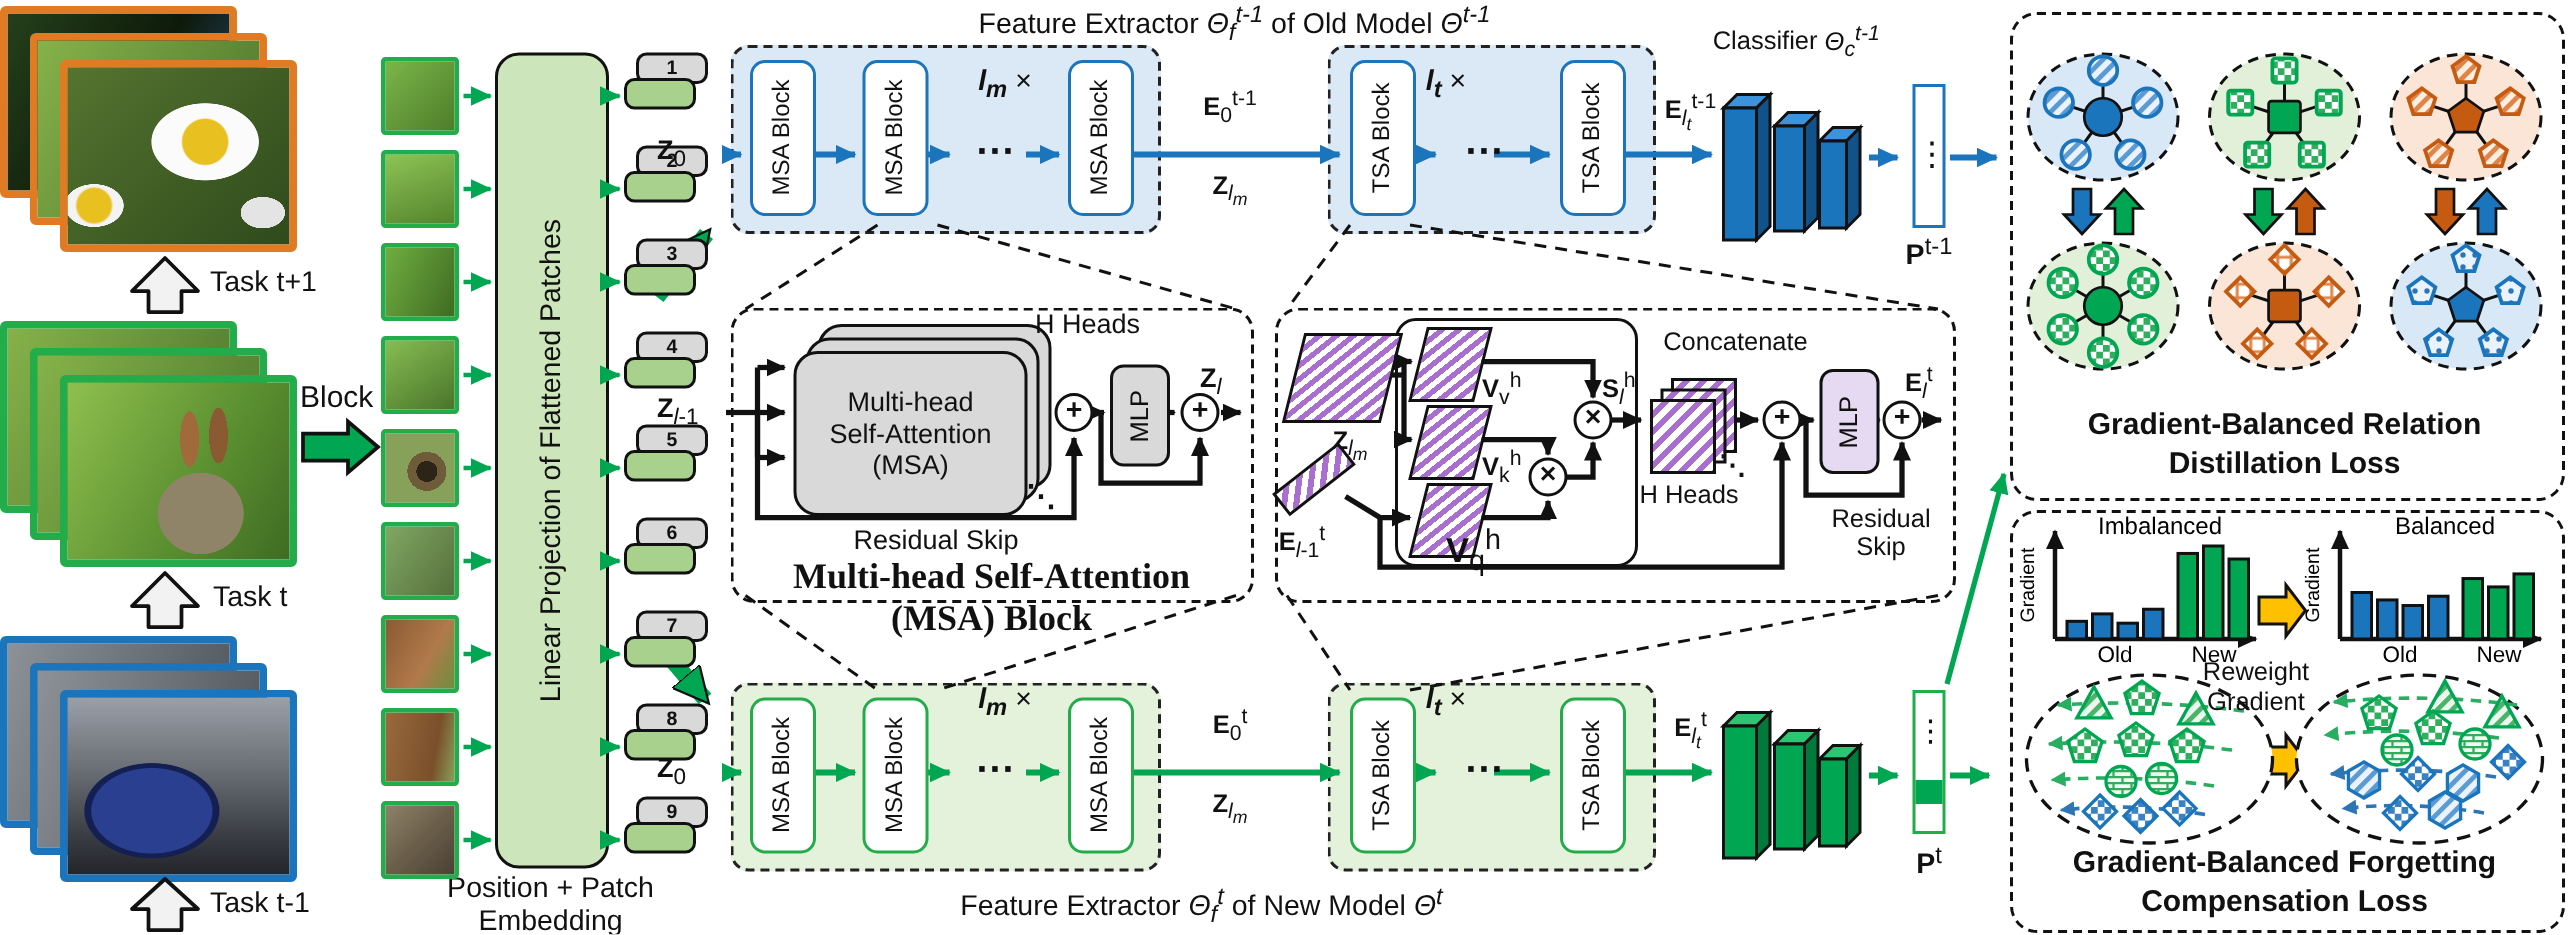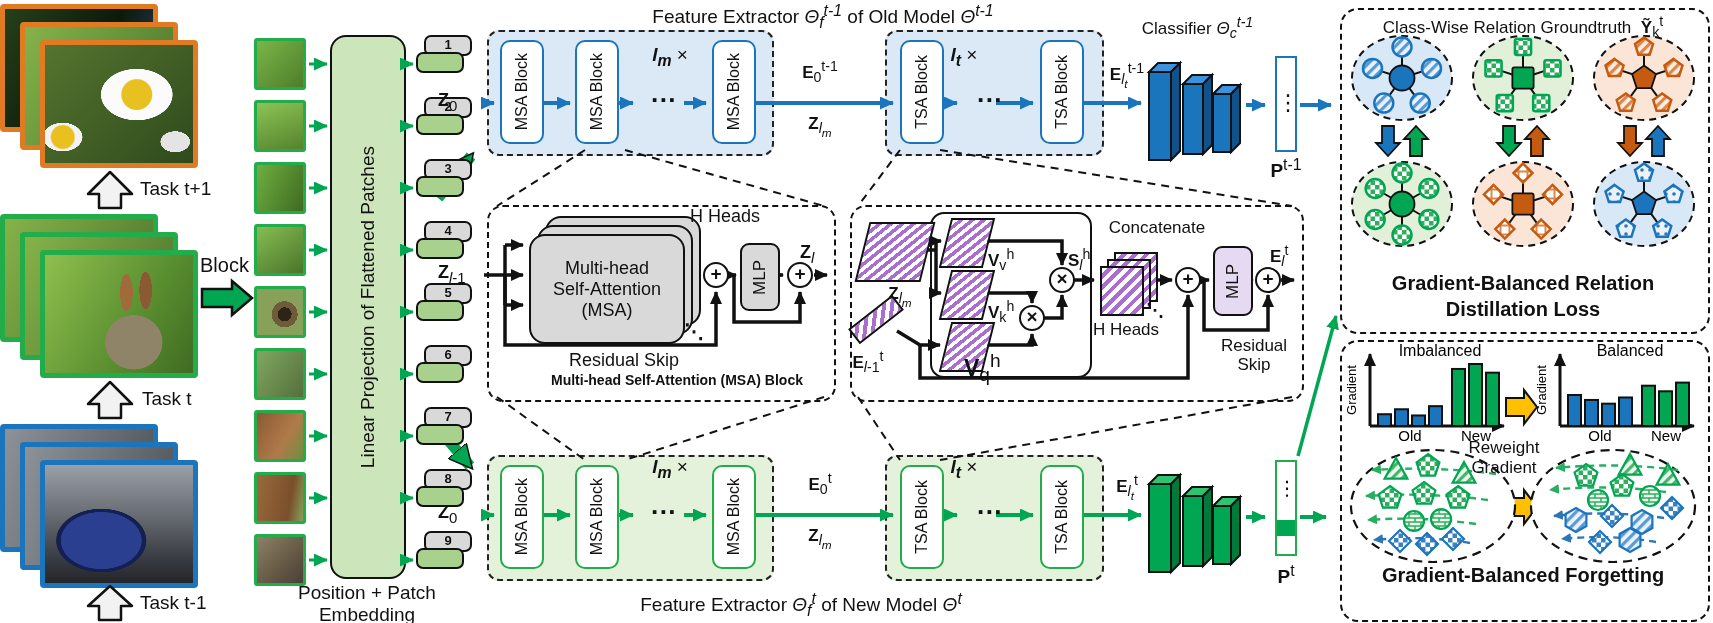--- a/index.html
+++ b/index.html
@@ -385,21 +385,21 @@
   </div>
   <div class="lbl" style="left:690px;top:206px;width:84px;font-size:18px;z-index:3;">H Heads</div>
   <div class="lbl bold" style="left:684px;top:320px;width:26px;font-size:20px;z-index:4;">⋱</div>
   <div class="op" style="left:703px;top:262px;">+</div>
   <div class="graybox mlp" style="left:740px;top:243px;width:36px;height:64px;border-radius:9px;z-index:3;">
       <span>MLP</span>
     </div>
   <div class="op" style="left:787px;top:262px;">+</div>
   <div class="lbl" style="left:800px;top:242px;width:36px;font-size:18px;z-index:3;"><b>Z</b><sub><i>l</i></sub></div>
   <div class="lbl center" style="left:544px;top:350px;width:160px;font-size:18px;z-index:3;">Residual Skip</div>
-  <div class="lbl center bold" style="left:508px;top:372px;width:338px;font-size:14px;z-index:3;">Multi-head Self-Attention (MSA) Block</div>
+  <div class="lbl center bold" style="left:492px;top:372px;width:338px;font-size:24px;z-index:3;font-family:Liberation Serif, serif;">Multi-head Self-Attention (MSA) Block</div>
 
   <div class="hatch" style="position:absolute;left:862px;top:222px;width:62px;height:56px;transform:skewX(-14deg);z-index:3;"></div>
   <div class="lbl center" style="left:870px;top:284px;width:60px;font-size:17px;z-index:3;"><b>Z</b><sub><i>l<sub>m</sub></i></sub></div>
   <div class="hatch" style="position:absolute;left:848px;top:310px;width:52px;height:15px;transform:rotate(-38deg);z-index:3;"></div>
   <div class="lbl center" style="left:836px;top:348px;width:64px;font-size:17px;z-index:3;"><b>E</b><sub><i>l</i>-1</sub><sup>t</sup></div>
   <div class="hatch" style="position:absolute;left:945px;top:218px;width:40px;height:46px;transform:skewX(-14deg);z-index:3;"></div>
   <div class="hatch" style="position:absolute;left:945px;top:270px;width:40px;height:46px;transform:skewX(-14deg);z-index:3;"></div>
   <div class="hatch" style="position:absolute;left:945px;top:322px;width:40px;height:46px;transform:skewX(-14deg);z-index:3;"></div>
   <div class="lbl" style="left:988px;top:246px;width:38px;font-size:17px;z-index:3;"><b>V</b><sub>v</sub><sup>h</sup></div>
   <div class="lbl" style="left:988px;top:298px;width:38px;font-size:17px;z-index:3;"><b>V</b><sub>k</sub><sup>h</sup></div>
@@ -441,21 +441,20 @@
       <polygon points="85,46 94,37 94,95 85,104" fill="#007a3b" stroke="#111" stroke-width="2"></polygon>
       <rect x="67" y="46" width="18" height="58" fill="#00a651" stroke="#111" stroke-width="2"></rect>
     </svg>
   <div class="pcol pcol-green" style="left:1275px;top:460px;z-index:3;">
     <div style="font-size:20px;line-height:52px;">⋮</div>
     <div style="position:absolute;left:0;right:0;top:58px;height:16px;background:#00a651;"></div>
   </div>
   <div class="lbl center" style="left:1254px;top:562px;width:64px;font-size:19px;z-index:3;"><b>P</b><sup>t</sup></div>
   <div class="lbl center" style="left:536px;top:590px;width:530px;font-size:19px;z-index:3;">Feature Extractor <i>Θ<sub>f</sub><sup>t</sup></i> of New Model <i>Θ<sup>t</sup></i></div>
 
-  <div class="lbl center" style="left:1348px;top:13px;width:350px;font-size:17px;z-index:3;">Class-Wise Relation Groundtruth &nbsp;<b>Ỹ</b><sub>k</sub><sup>t</sup></div>
   <svg id="relSvg" width="366" height="322" style="left:1340px;top:8px;z-index:3;">
       <g transform="translate(8,24)">
         <ellipse cx="54" cy="46" rx="50" ry="42" fill="#d9e8f7" stroke="#111" stroke-width="2" stroke-dasharray="7 5"></ellipse>
         <line x1="54" y1="46" x2="54" y2="15" stroke="#111" stroke-width="2"></line>
         <line x1="54" y1="46" x2="83.48275200514976" y2="36.42047317437663" stroke="#111" stroke-width="2"></line>
         <line x1="54" y1="46" x2="72.22134282106667" y2="71.07952682562338" stroke="#111" stroke-width="2"></line>
         <line x1="54" y1="46" x2="35.77865717893334" y2="71.07952682562338" stroke="#111" stroke-width="2"></line>
         <line x1="54" y1="46" x2="24.517247994850237" y2="36.42047317437663" stroke="#111" stroke-width="2"></line>
         <circle cx="54" cy="15" r="9.5" fill="url(#stripeBlue)" stroke="#1b75bc" stroke-width="2.5"></circle>
         <circle cx="83.48275200514976" cy="36.42047317437663" r="9.5" fill="url(#stripeBlue)" stroke="#1b75bc" stroke-width="2.5"></circle>
@@ -605,13 +604,14 @@
       <polygon points="236.0,168.0 246.4,174.0 246.4,186.0 236.0,192.0 225.6,186.0 225.6,174.0" fill="url(#stripeBlue)" stroke="#1b75bc" stroke-width="2.2"></polygon>
       <polygon points="272.0,165.0 283.0,176.0 272.0,187.0 261.0,176.0" fill="url(#checkBlue)" stroke="#1b75bc" stroke-width="2.2"></polygon>
       <polygon points="302.0,170.0 312.4,176.0 312.4,188.0 302.0,194.0 291.6,188.0 291.6,176.0" fill="url(#stripeBlue)" stroke="#1b75bc" stroke-width="2.2"></polygon>
       <polygon points="332.0,157.0 343.0,168.0 332.0,179.0 321.0,168.0" fill="url(#checkBlue)" stroke="#1b75bc" stroke-width="2.2"></polygon>
       <polygon points="260.0,191.0 271.0,202.0 260.0,213.0 249.0,202.0" fill="url(#checkBlue)" stroke="#1b75bc" stroke-width="2.2"></polygon>
       <polygon points="290.0,188.0 300.4,194.0 300.4,206.0 290.0,212.0 279.6,206.0 279.6,194.0" fill="url(#stripeBlue)" stroke="#1b75bc" stroke-width="2.2"></polygon>
     </svg>
   <div class="lbl center" style="left:1448px;top:438px;width:112px;font-size:17px;z-index:4;">Reweight</div>
   <div class="lbl center" style="left:1448px;top:458px;width:112px;font-size:17px;z-index:4;">Gradient</div>
   <div class="lbl center bold" style="left:1348px;top:564px;width:350px;font-size:20px;z-index:4;">Gradient-Balanced Forgetting</div>
+  <div class="lbl center bold" style="left:1348px;top:590px;width:350px;font-size:20px;z-index:4;">Compensation Loss</div>
 </div>
 
 </body></html>

